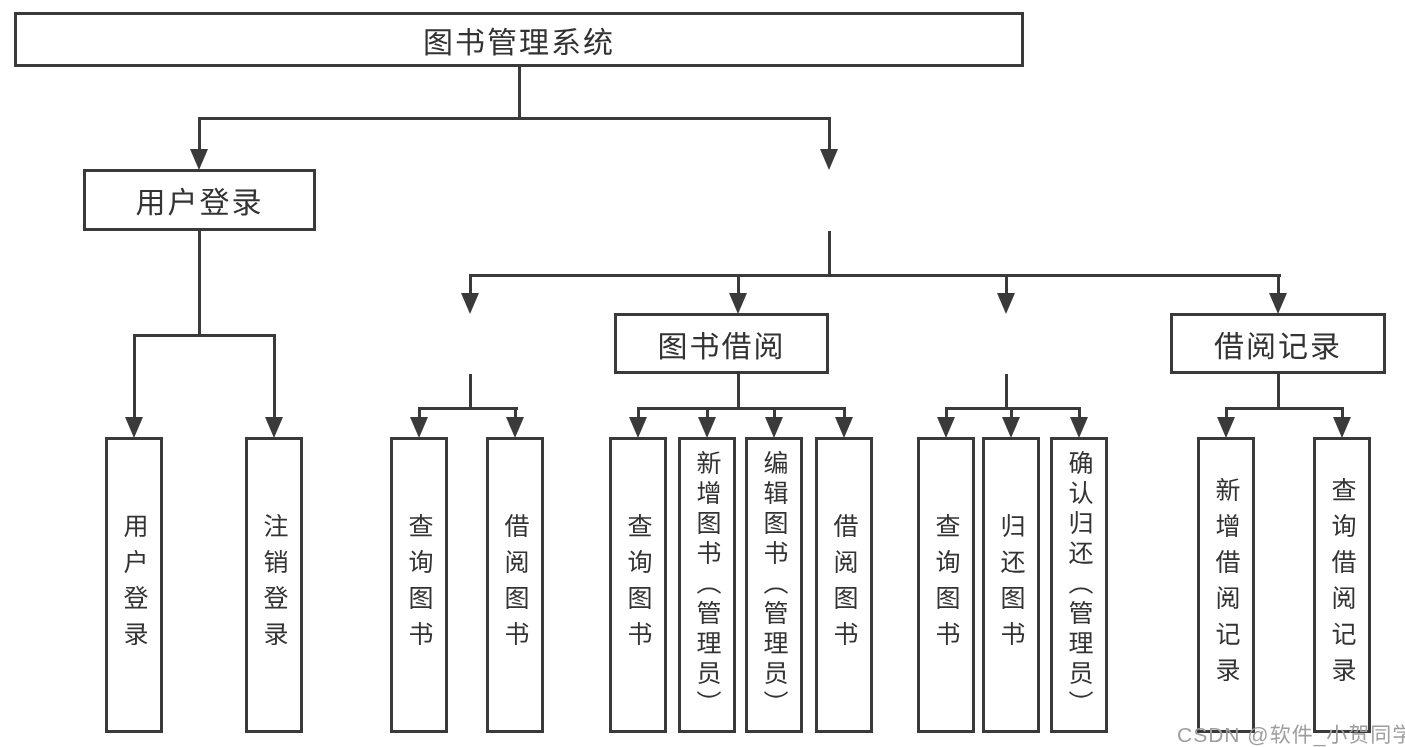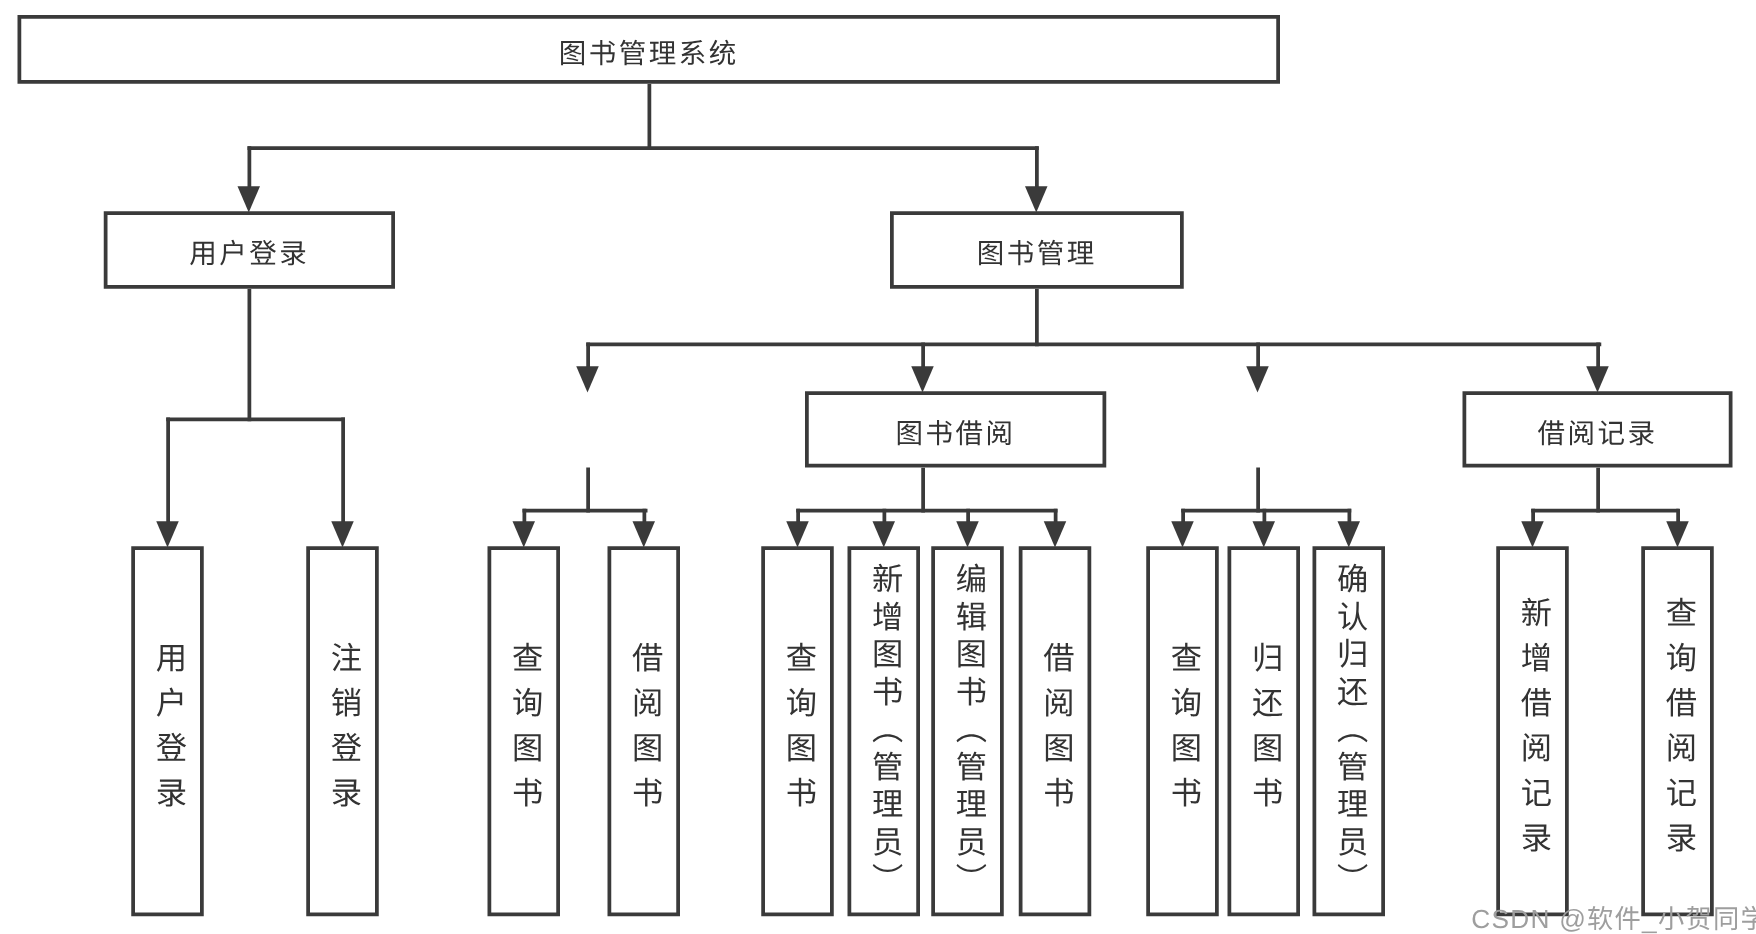--- a/index.html
+++ b/index.html
@@ -13,31 +13,31 @@
   }
   
   .hbox {
     position: absolute;
     box-sizing: border-box;
     border: 3px solid #3a3a3a;
     background: #fff;
     display: flex;
     align-items: center;
     justify-content: center;
-    font-size: 22px;
+    font-size: 30px;
     letter-spacing: 2px;
     color: #333;
     z-index: 2;
   }
   #root-box   { left: 14px;   top: 12px;  width: 1010px; height: 55px; }
   #user-login { left: 83px;   top: 169px; width: 233px;  height: 62px; }
   #book-mgmt  { left: 712px;  top: 169px; width: 235px;  height: 62px; }
   .lvl3 { top: 313px; height: 61px; }
   #new-book   { left: 362px;  width: 216px; }
-  #borrow     { left: 644px;  width: 241px; }
+  #borrow     { left: 614px;  width: 215px; }
   #current    { left: 898px;  width: 216px; }
   #record     { left: 1170px; width: 216px; }
   
   .vbox {
     position: absolute;
     box-sizing: border-box;
     top: 437px;
     width: 58px;
     height: 296px;
     border: 3px solid #3a3a3a;
@@ -83,21 +83,20 @@
   <div id="root-box" class="hbox">图书管理系统</div>
 
   <div class="vl" style="left:518px; top:67px;  height:52px;"></div>
   <div class="hl" style="left:198px; top:117px; width:633px;"></div>
   <div class="vl" style="left:198px; top:117px; height:35px;"></div>
   <div class="arr" style="left:190px; top:149px;"></div>
   <div class="vl" style="left:828px; top:117px; height:35px;"></div>
   <div class="arr" style="left:820px; top:149px;"></div>
 
   <div id="user-login" class="hbox">用户登录</div>
-  <div id="book-mgmt" class="hbox">图书管理</div>
 
   <div class="vl" style="left:198px;  top:231px; height:106px;"></div>
   <div class="hl" style="left:133px;  top:334px; width:143px;"></div>
   <div class="vl" style="left:133px;  top:334px; height:85px;"></div>
   <div class="arr" style="left:125px; top:417px;"></div>
   <div class="vl" style="left:273px;  top:334px; height:85px;"></div>
   <div class="arr" style="left:265px; top:417px;"></div>
 
   <div class="vl" style="left:828px;  top:231px; height:46px;"></div>
   <div class="hl" style="left:469px;  top:274px; width:812px;"></div>

